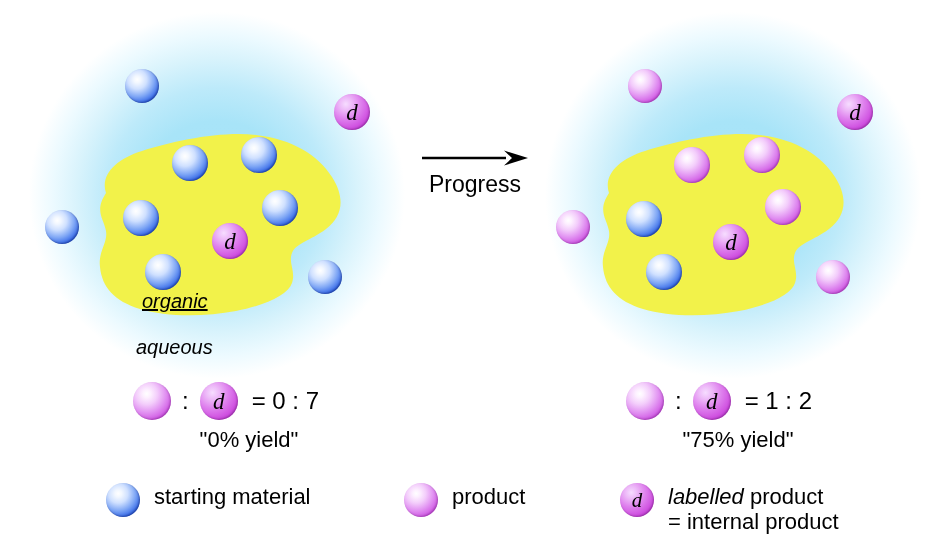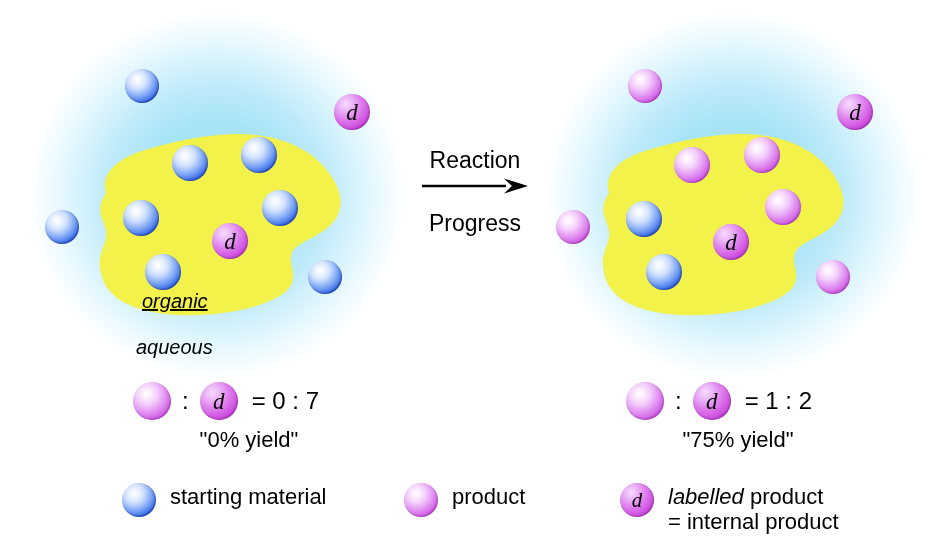--- a/index.html
+++ b/index.html
@@ -55,21 +55,21 @@
   
   .phase-label{
     position:absolute;font-style:italic;font-size:20px;
     font-family:"Liberation Sans", sans-serif;color:#000;white-space:nowrap;
   }
 
   
   .arrow-block{position:absolute;left:415px;top:148px;width:120px;text-align:center;}
   .arrow-word{font-size:23px;line-height:1.05;color:#000;white-space:nowrap;}
   .arrow-word.top{margin-bottom:4px;}
-  .arrow-word.bottom{margin-top:15px;}
+  .arrow-word.bottom{margin-top:4px;}
   .arrow-svg{display:block;margin:0 auto;}
 
   
   .ratio-row{position:absolute;display:flex;align-items:center;height:40px;}
   .ratio-row .colon{font-size:24px;margin:0 11px;line-height:1;}
   .ratio-row .eq{font-size:24px;margin-left:14px;white-space:nowrap;line-height:1;}
   .yield-text{position:absolute;font-size:22px;white-space:nowrap;text-align:center;}
 
   
   .legend-item{position:absolute;display:flex;align-items:flex-start;}
@@ -137,21 +137,20 @@
       <div class="sphere blue" style="left: 626px; top: 201px; width: 36px; height: 36px;"></div>
       <div class="sphere magenta" style="left: 556px; top: 210px; width: 34px; height: 34px;"></div>
       <div class="sphere labelled" style="left: 713px; top: 224px; width: 36px; height: 36px;">
         <span class="dlab" style="font-size: 23px;">d</span>
       </div>
       <div class="sphere blue" style="left: 646px; top: 254px; width: 36px; height: 36px;"></div>
       <div class="sphere magenta" style="left: 816px; top: 260px; width: 34px; height: 34px;"></div>
     </div>
 
   <div class="arrow-block">
-    <div class="arrow-word top">Reaction</div>
     <svg class="arrow-svg" width="110" height="20" viewBox="0 0 110 20" xmlns="http://www.w3.org/2000/svg">
       <line x1="2" y1="10" x2="86" y2="10" stroke="#000" stroke-width="2.6"></line>
       <path d="M 84,2.5 L 108,10 L 84,17.5 L 92,10 Z" fill="#000"></path>
     </svg>
     <div class="arrow-word bottom">Progress</div>
   </div>
 
   <div class="ratio-row" style="left:133px;top:381px;">
     <div class="sphere magenta" style="position:relative;width:38px;height:38px;"></div>
     <div class="colon">:</div>
@@ -165,21 +164,21 @@
   <div class="ratio-row" style="left:626px;top:381px;">
     <div class="sphere magenta" style="position:relative;width:38px;height:38px;"></div>
     <div class="colon">:</div>
     <div class="sphere labelled" style="position:relative;width:38px;height:38px;">
       <span class="dlab" style="font-size:23px;">d</span>
     </div>
     <div class="eq">= 1 : 2</div>
   </div>
   <div class="yield-text" style="left:618px;top:427px;width:240px;">"75% yield"</div>
 
-  <div class="legend-item" style="left:122px;top:483px;">
+  <div class="legend-item" style="left:106px;top:483px;">
     <div class="sphere blue" style="position:relative;width:34px;height:34px;flex:0 0 auto;"></div>
     <div class="legend-label">starting material</div>
   </div>
 
   <div class="legend-item" style="left:404px;top:483px;">
     <div class="sphere magenta" style="position:relative;width:34px;height:34px;flex:0 0 auto;"></div>
     <div class="legend-label">product</div>
   </div>
 
   <div class="legend-item" style="left:620px;top:483px;">

